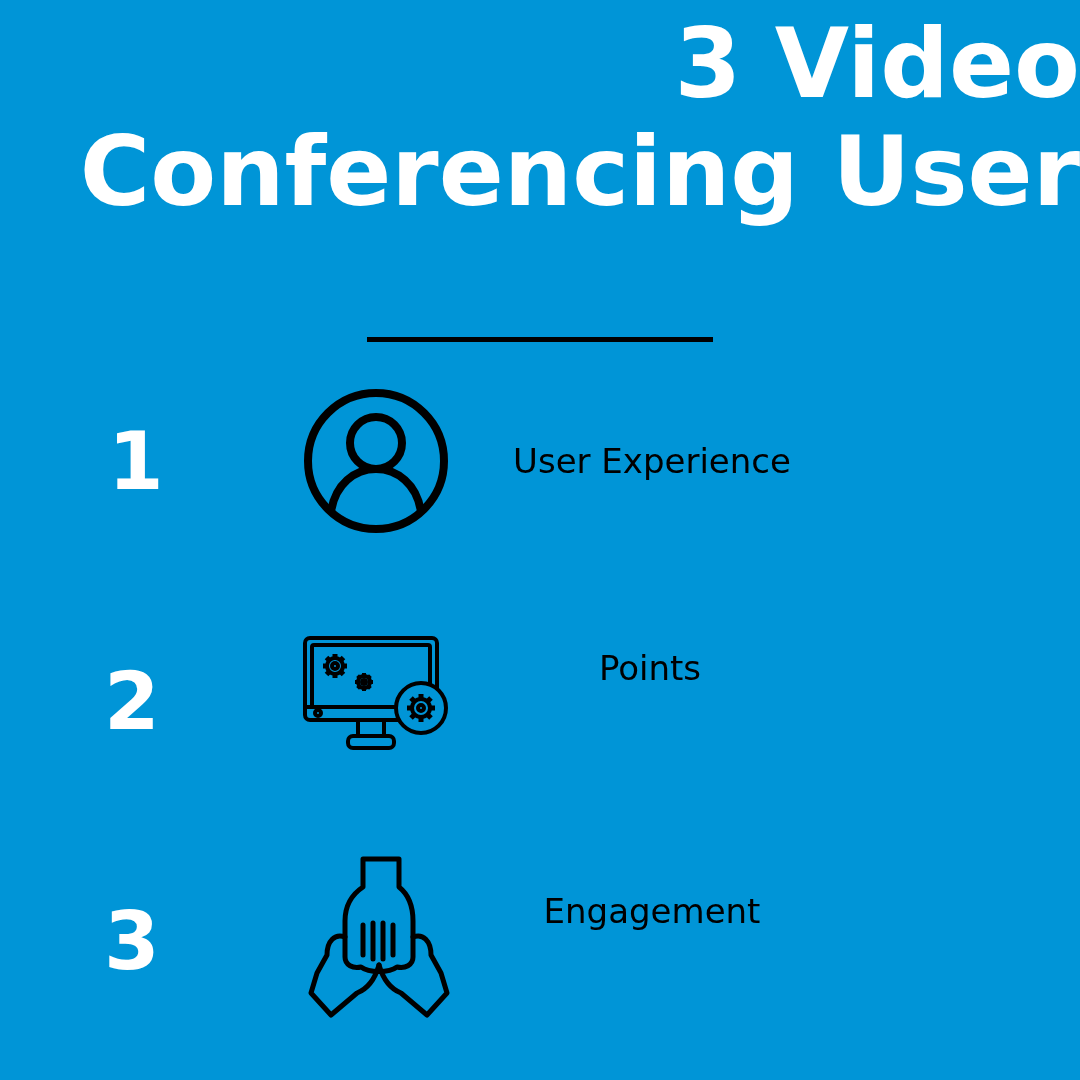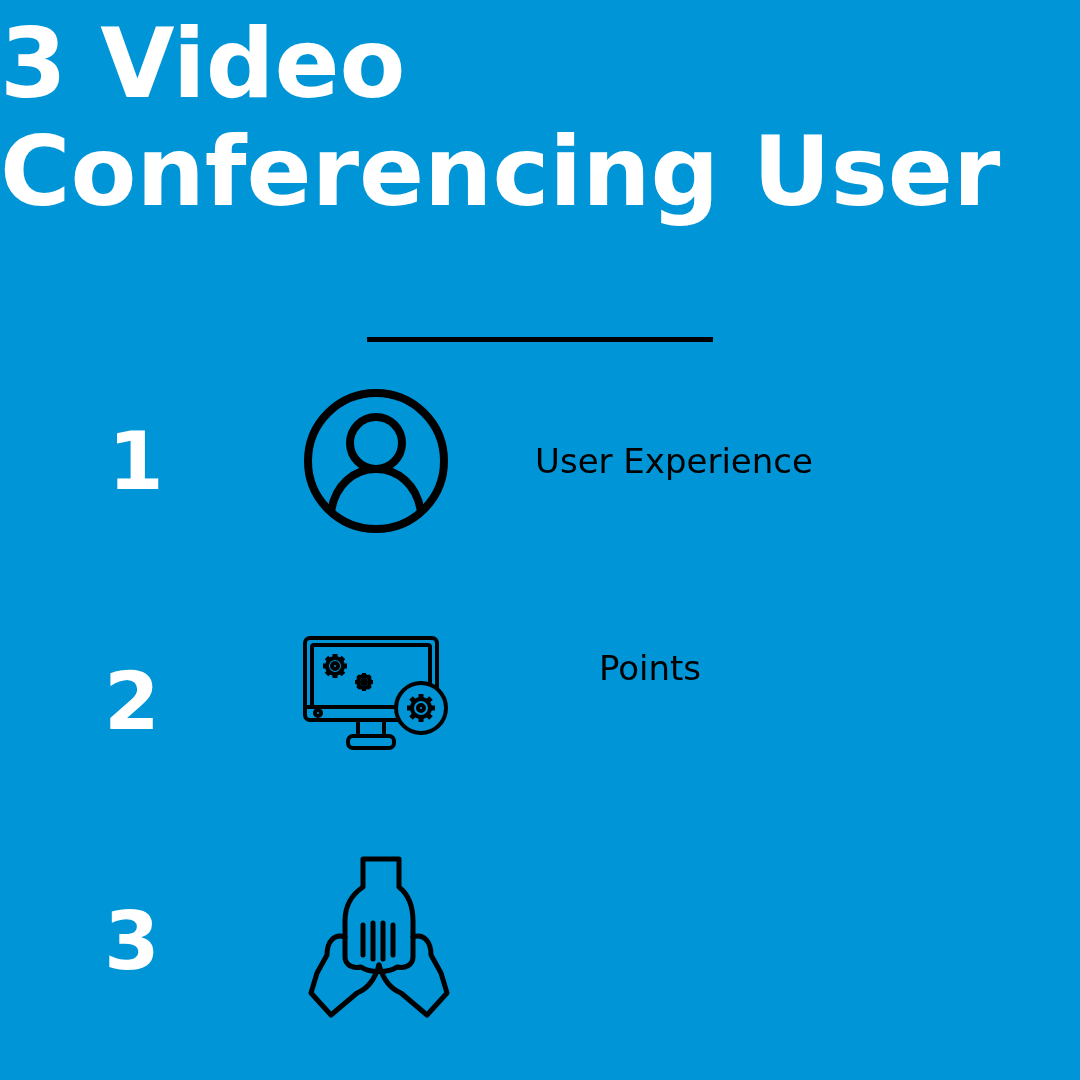--- a/index.html
+++ b/index.html
@@ -4,21 +4,21 @@
 <style>
   html, body { margin: 0; padding: 0; }
   body {
     width: 1080px; height: 1080px; overflow: hidden;
     background: #0095d7;
     font-family: "DejaVu Sans", sans-serif;
     position: relative;
   }
   .title {
     position: absolute; left: 0; top: 10px; width: 1080px;
-    text-align: left; color: #ffffff;
+    text-align: right; color: #ffffff;
     font-family: "DejaVu Sans", sans-serif; font-weight: bold;
     font-size: 96px; line-height: 108px; letter-spacing: 0px;
   }
   .title div { white-space: nowrap; }
   .underline {
     position: absolute; left: 367px; top: 337px; width: 346px; height: 5px;
     background: #000000;
   }
   .num {
     position: absolute; color: #ffffff; font-weight: bold;
@@ -40,21 +40,21 @@
 <div class="underline"></div>
 
 <div class="num" style="left:108px; top:422px;">1</div>
 <div class="icon" style="left:303px; top:388px;">
   <svg width="146" height="146" viewBox="0 0 146 146" fill="none" stroke="#000" stroke-width="8">
     <circle cx="73" cy="73" r="68"></circle>
     <circle cx="73" cy="55" r="26"></circle>
     <path d="M28 124 C 32 96, 52 81, 73 81 C 94 81, 114 96, 118 124"></path>
   </svg>
 </div>
-<div class="label" style="left:494px; top:434px; width:360px;">
+<div class="label" style="left:472px; top:434px; width:360px;">
   <div>User Experience</div>
 </div>
 
 <div class="num" style="left:104px; top:662px;">2</div>
 <div class="icon" style="left:303px; top:636px;">
   <svg width="148" height="118" viewBox="0 0 148 118" fill="none" stroke="#000" stroke-width="4" stroke-linejoin="round">
     <rect x="2" y="2" width="132" height="82" rx="5"></rect>
     <rect x="9" y="9" width="118" height="62" rx="2"></rect>
     <line x1="2" y1="71" x2="134" y2="71"></line>
     <circle cx="15" cy="77" r="3"></circle>
@@ -92,13 +92,14 @@
     <line x1="68" y1="68" x2="68" y2="104"></line>
     <line x1="78" y1="68" x2="78" y2="104"></line>
     <line x1="88" y1="70" x2="88" y2="100"></line>
 
     <path d="M40 82 C30 78, 22 86, 22 100 L12 118 L6 138 L26 160 L52 138 C62 134, 70 124, 74 110"></path>
 
     <path d="M108 82 C118 78, 126 86, 126 100 L136 118 L142 138 L122 160 L96 138 C86 134, 78 124, 74 110"></path>
   </svg>
 </div>
 <div class="label" style="left:452px; top:884px; width:400px;">
+  <div>Engagement</div>
 </div>
 
 </body></html>

